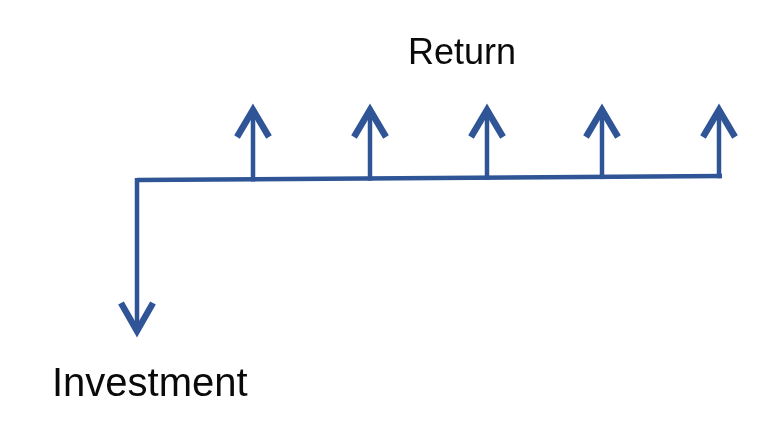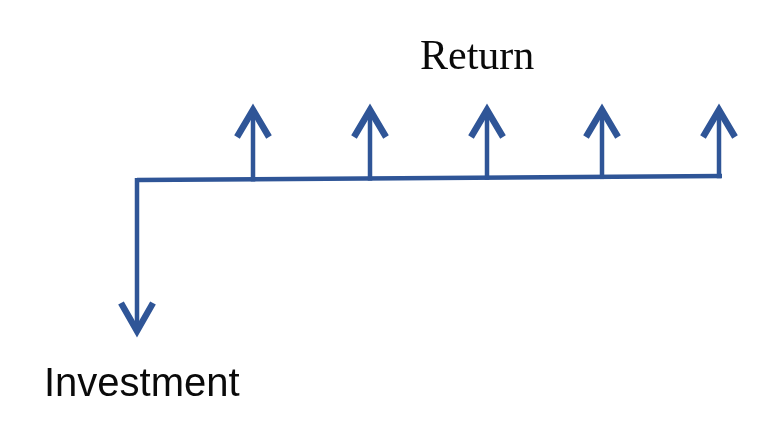--- a/index.html
+++ b/index.html
@@ -22,27 +22,26 @@
     width: 768px;
     height: 442px;
   }
   .label {
     position: absolute;
     color: #0a0a0a;
     white-space: nowrap;
     line-height: 1.1;
   }
   .label-return {
-    left: 420px;
+    left: 408px;
     top: 32px;
-    font-size: 42px;
-    font-family: Liberation Serif, serif;
+    font-size: 36px;
   }
   .label-investment {
-    left: 44px;
+    left: 52px;
     top: 360px;
     font-size: 40px;
   }
 </style>
 </head>
 <body>
 
 <div class="canvas">
 
   <div class="label label-return">Return</div>

